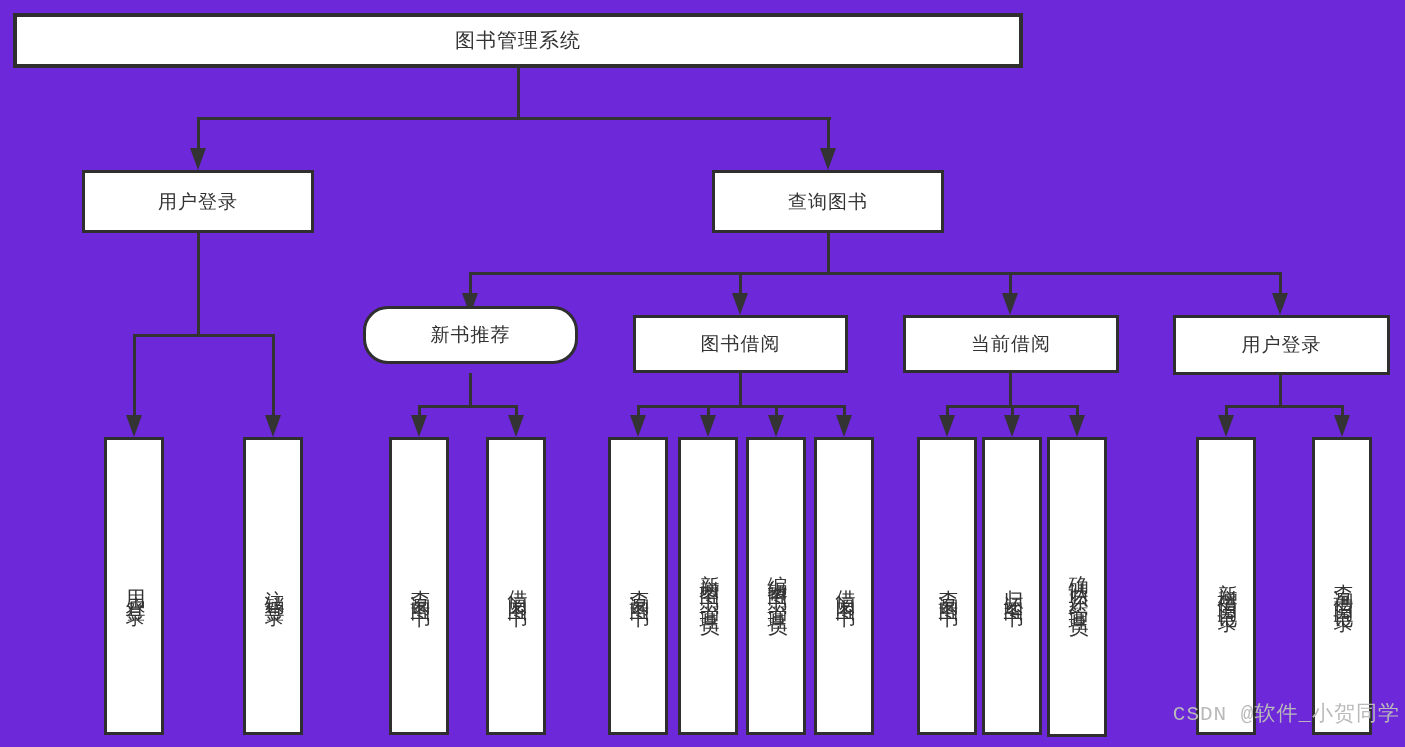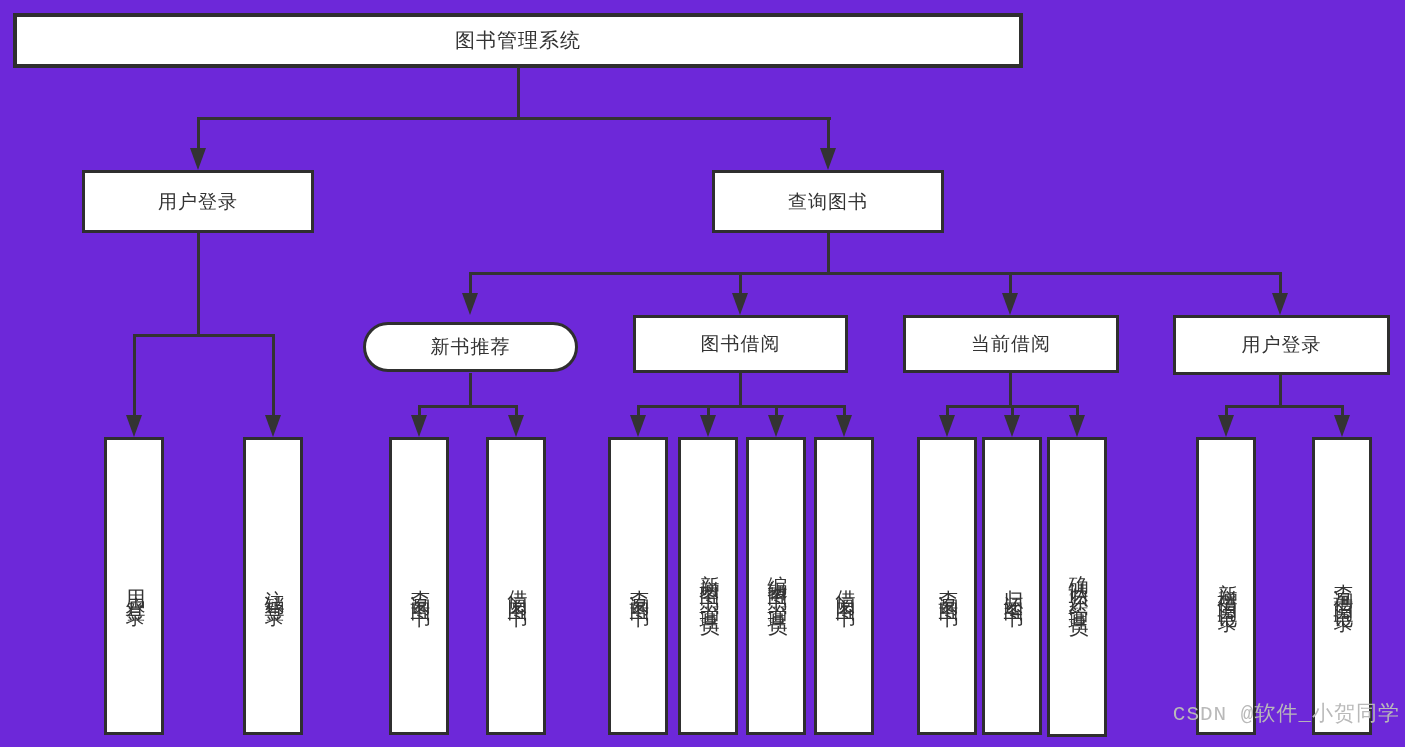--- a/index.html
+++ b/index.html
@@ -75,21 +75,21 @@
   <div class="hl" style="left:469px;top:272px;width:813px;"></div>
   <div class="vl" style="left:469px;top:272px;height:23px;"></div>
   <div class="arr" style="left:462px;top:293px;"></div>
   <div class="vl" style="left:739px;top:272px;height:23px;"></div>
   <div class="arr" style="left:732px;top:293px;"></div>
   <div class="vl" style="left:1009px;top:272px;height:23px;"></div>
   <div class="arr" style="left:1002px;top:293px;"></div>
   <div class="vl" style="left:1279px;top:272px;height:23px;"></div>
   <div class="arr" style="left:1272px;top:293px;"></div>
 
-  <div class="box" style="left:363px;top:322px;width:215px;height:50px;border-radius:25px;">新书推荐</div>
+  <div class="box" style="left:363px;top:306px;width:215px;height:58px;border-radius:25px;">新书推荐</div>
   <div class="box" style="left:633px;top:315px;width:215px;height:58px;">图书借阅</div>
   <div class="box" style="left:903px;top:315px;width:216px;height:58px;">当前借阅</div>
   <div class="box" style="left:1173px;top:315px;width:217px;height:60px;">用户登录</div>
 
   <div class="vl" style="left:469px;top:373px;height:35px;"></div>
   <div class="hl" style="left:418px;top:405px;width:100px;"></div>
   <div class="vl" style="left:418px;top:405px;height:12px;"></div>
   <div class="arr" style="left:411px;top:415px;"></div>
   <div class="vl" style="left:515px;top:405px;height:12px;"></div>
   <div class="arr" style="left:508px;top:415px;"></div>

